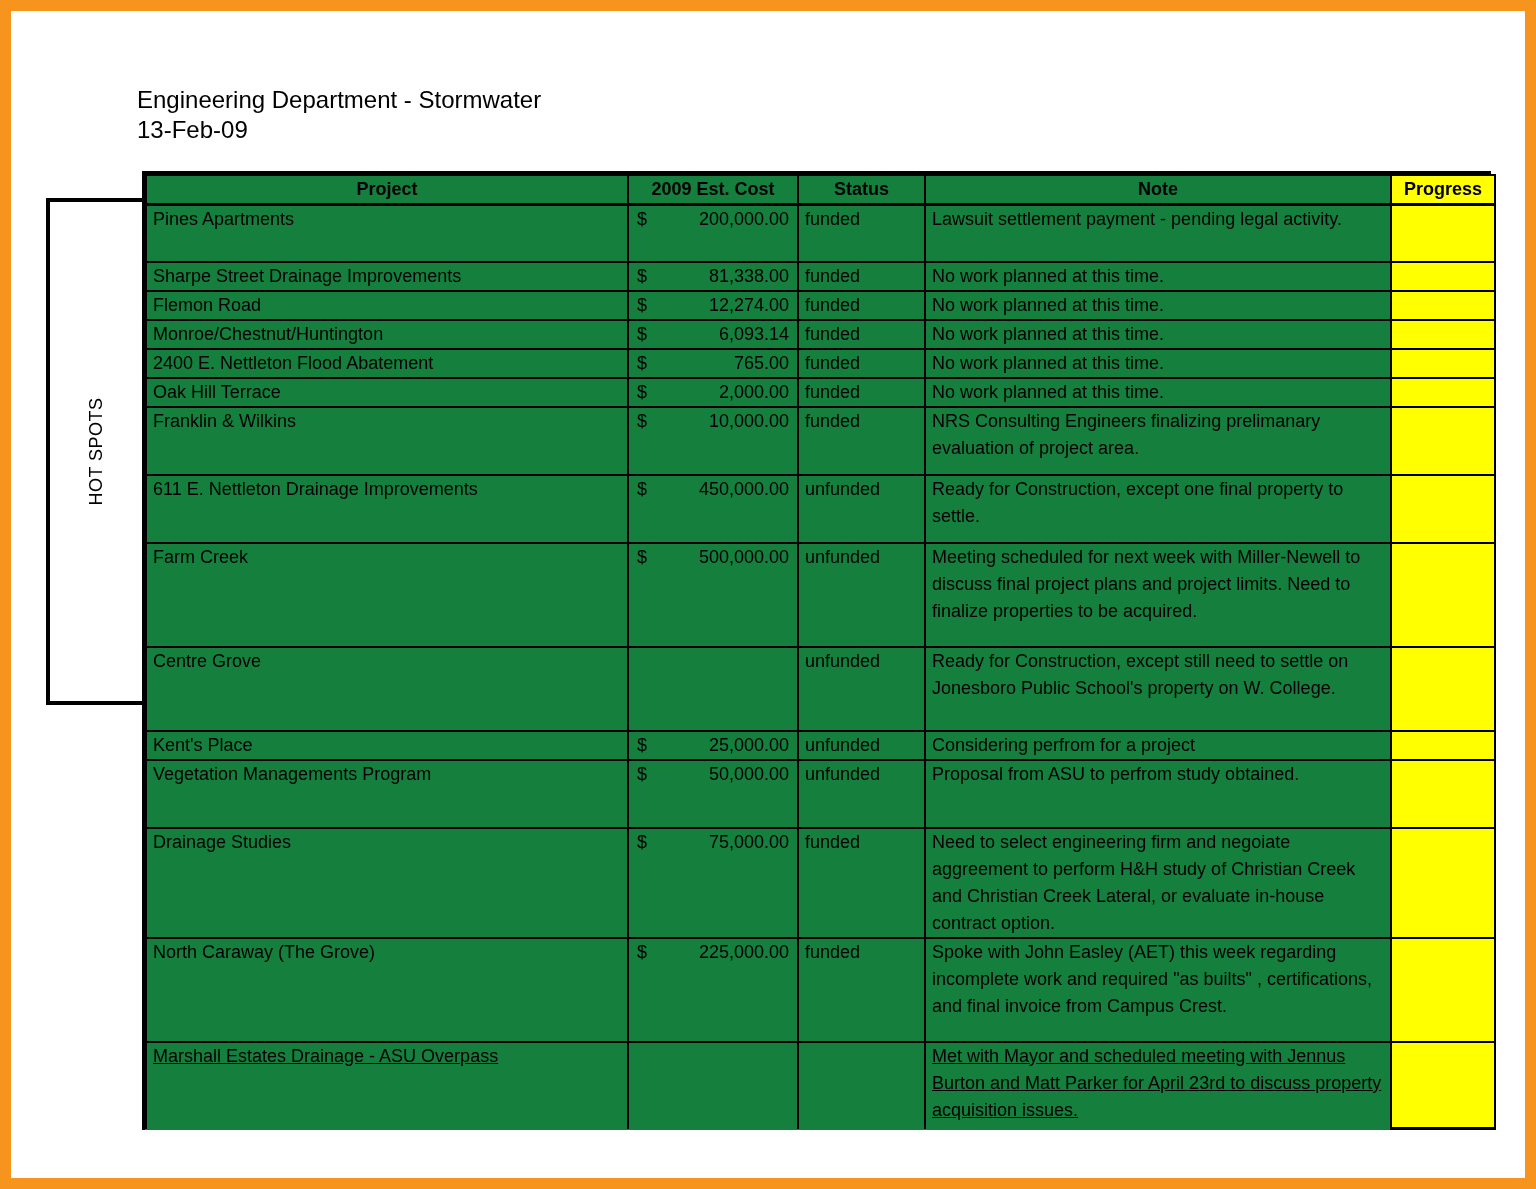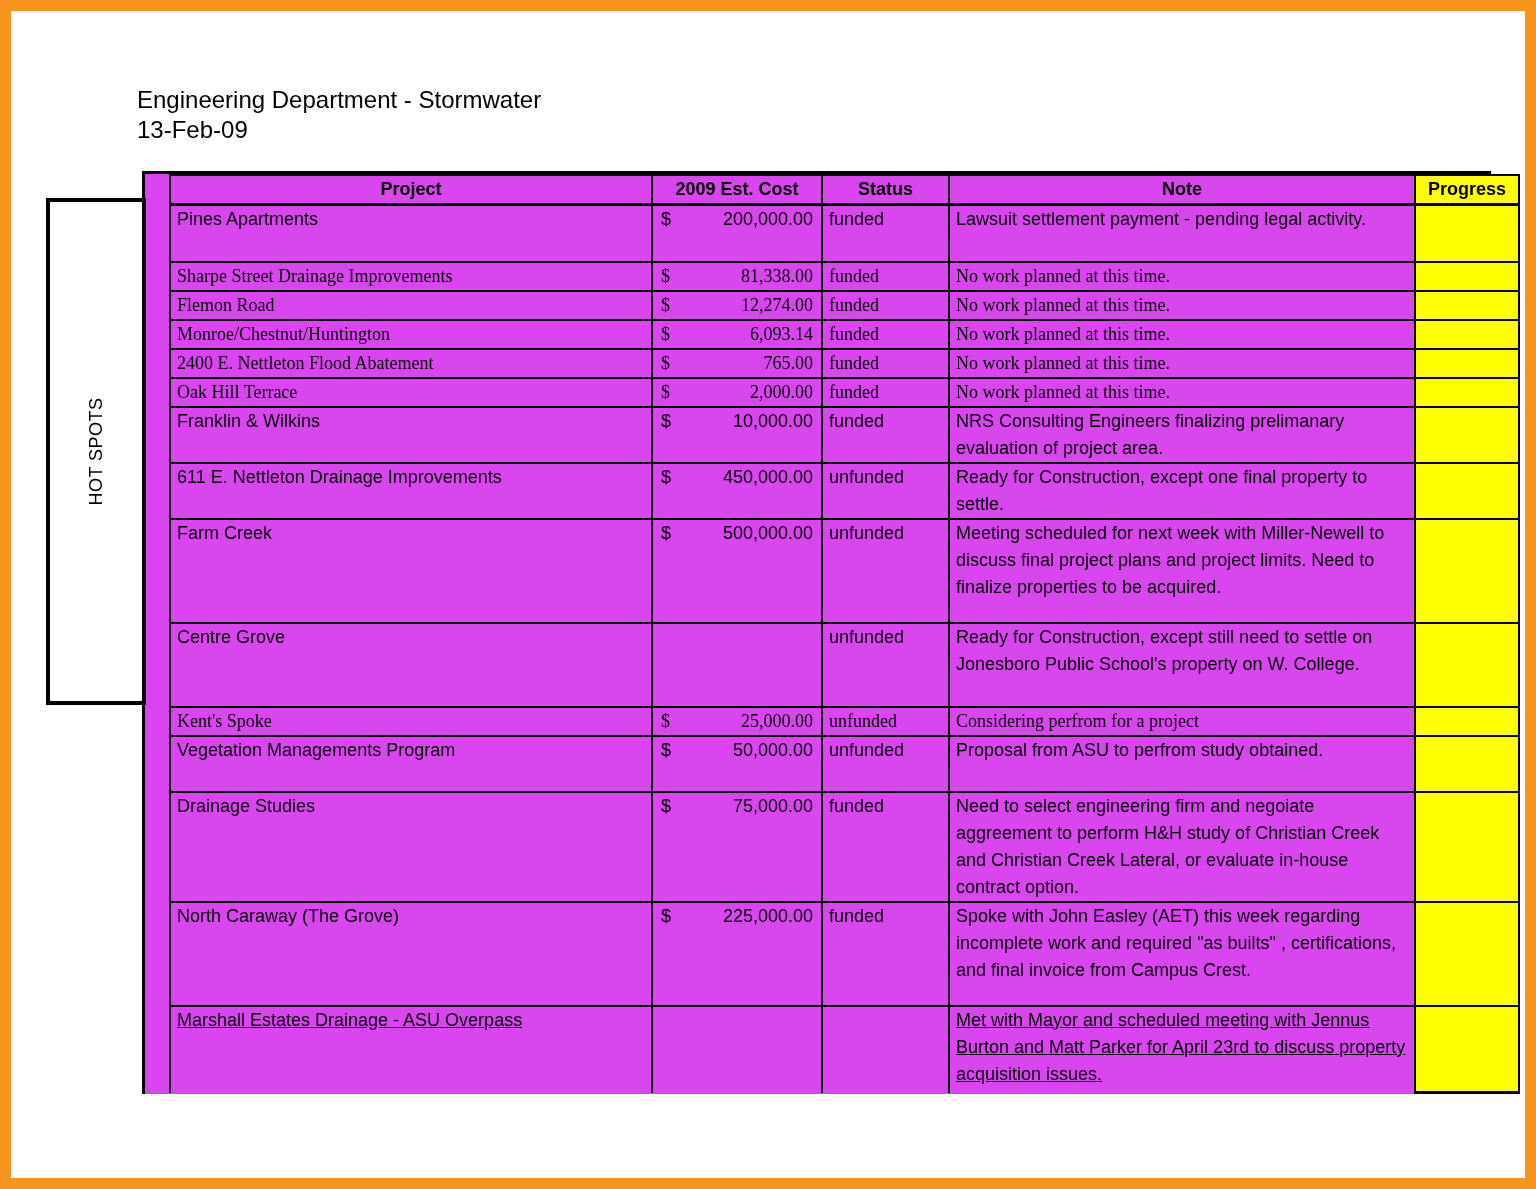--- a/index.html
+++ b/index.html
@@ -25,23 +25,22 @@
     font-size: 24px;
     line-height: 30px;
   }
   .table-wrap {
     position: absolute;
     left: 131px;
     top: 160px;
     width: 1349px;
     border: 3px solid #000;
     border-bottom: none;
-    background: #d946ef;
+    background: #15803d;
     z-index: 1;
-    padding-left: 24px;
   }
   table {
     border-collapse: collapse;
     width: 100%;
     table-layout: fixed;
   }
   th, td {
     border: 2px solid #000;
     vertical-align: top;
     font-size: 18px;
@@ -49,22 +48,22 @@
     padding: 0;
     overflow: hidden;
     word-wrap: break-word;
   }
   thead th {
     font-weight: bold;
     text-align: center;
     height: 29px;
     border-bottom: 3px solid #000;
   }
-  tr.h28  { height: 28px; font-family: Liberation Serif, serif; }
-  tr.h56  { height: 56px; }
+  tr.h28  { height: 28px; }
+  tr.h56  { height: 68px; }
   tr.h57  { height: 57px; }
   tr.h84  { height: 84px; }
   tr.h112 { height: 104px; }
   tr.h87  { height: 87px; }
   td.c-project, td.c-status, td.c-note { padding: 0 4px 0 6px; }
   td.c-cost .costwrap {
     display: flex;
     justify-content: space-between;
     padding: 0 8px 0 8px;
   }
@@ -237,21 +236,21 @@
             <div class="costwrap">
               <span></span>
               <span></span>
             </div>
           </td>
       <td class="c-status">unfunded</td>
       <td class="c-note">Ready for Construction, except still need to settle on Jonesboro Public School's property on W. College.</td>
       <td class="c-progress"></td>
     </tr>
     <tr class="h28">
-      <td class="c-project">Kent's Spoke</td>
+      <td class="c-project">Kent's Place</td>
       <td class="c-cost">
             <div class="costwrap">
               <span>$</span>
               <span>25,000.00</span>
             </div>
           </td>
       <td class="c-status">unfunded</td>
       <td class="c-note">Considering perfrom for a project</td>
       <td class="c-progress"></td>
     </tr>

